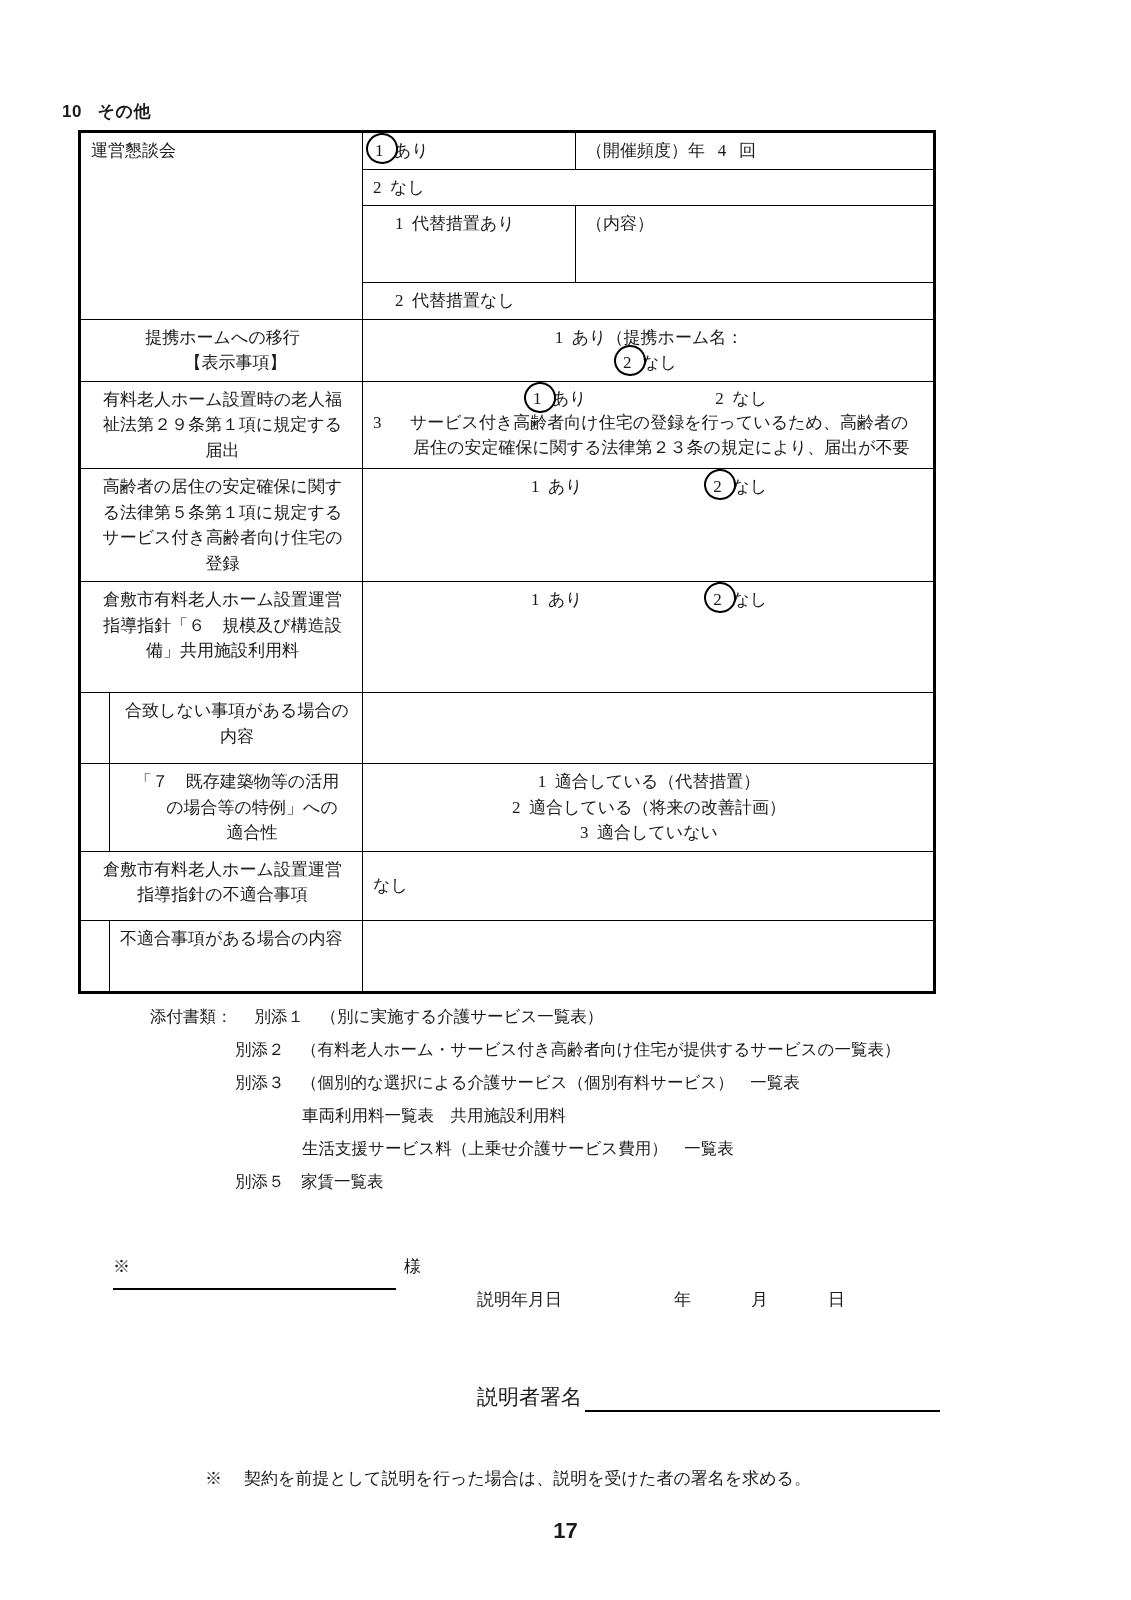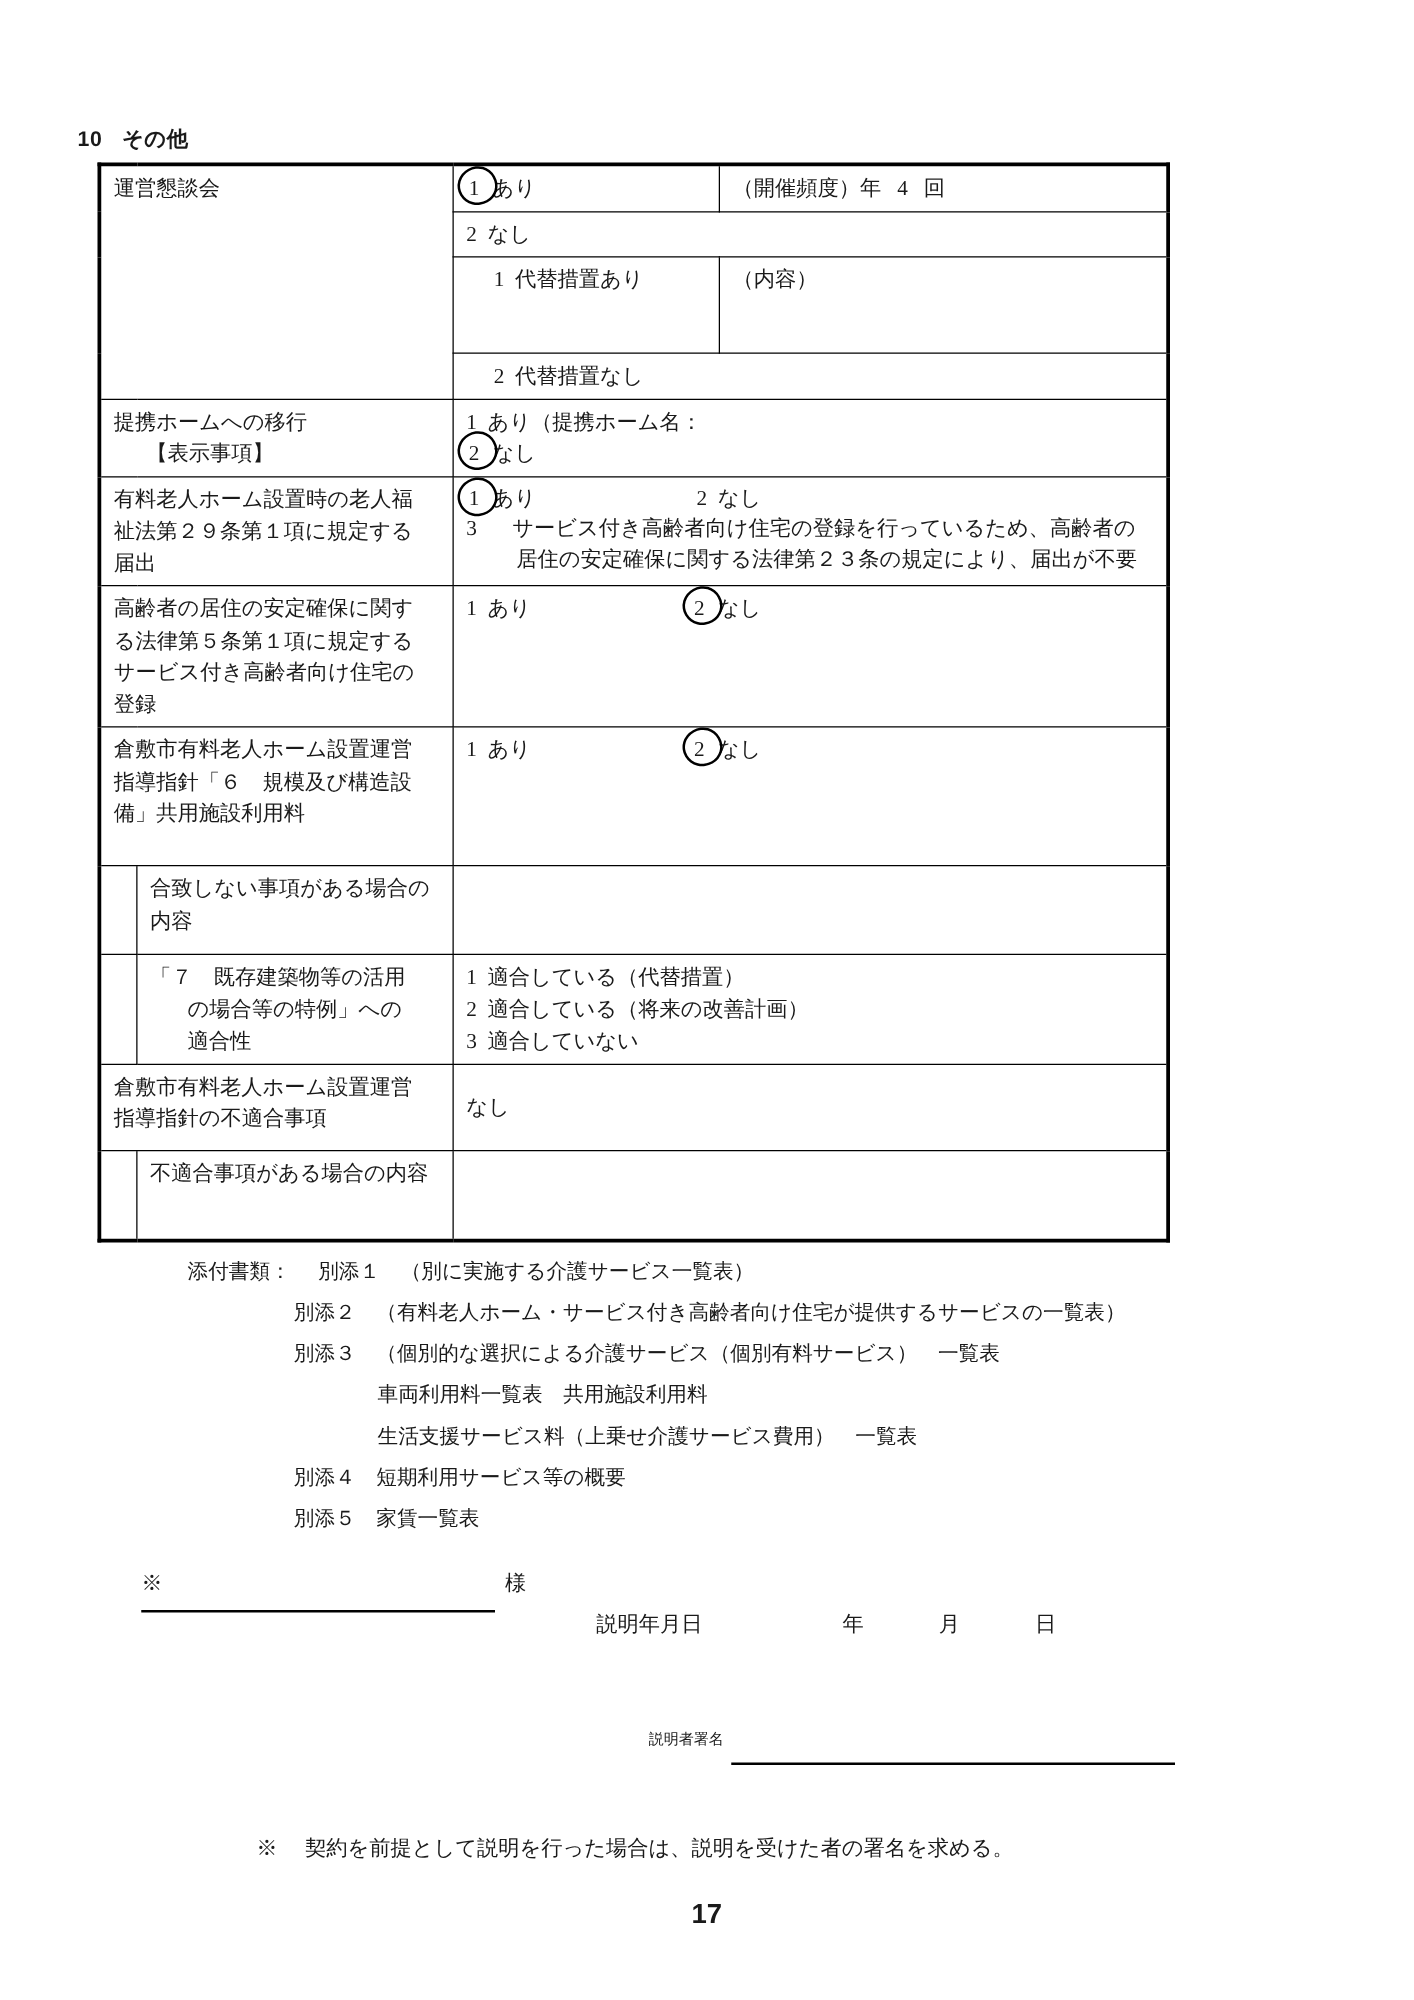--- a/index.html
+++ b/index.html
@@ -58,20 +58,21 @@
   .label-cell { position: relative; }
   .nb-right { border-right: none; }
 
   .indent-1 { padding-left: 32px !important; }
 
   .tight { line-height: 1.45; }
 
   .opt-row {
     display: block;
     white-space: nowrap;
+    text-align: center;
   }
   .opt-gap { display: inline-block; width: 120px; }
 
   
   .circled {
     position: relative;
     display: inline-block;
     padding: 0 2px;
   }
   .circled::after {
@@ -141,22 +142,21 @@
     white-space: nowrap;
   }
   .ed-gap-a { display: inline-block; width: 112px; }
   .ed-gap-b { display: inline-block; width: 60px; }
   .ed-gap-c { display: inline-block; width: 60px; }
 
   .signer-label {
     position: absolute;
     left: 477px;
     top: 1383px;
-    font-size: 12px;
-    margin-left: 42px;
+    font-size: 21px;
   }
   .sig-rule-2 {
     position: absolute;
     left: 585px;
     top: 1410px;
     width: 355px;
     border-bottom: 2px solid #000;
   }
 
   .footnote {
@@ -383,23 +383,20 @@
     </div>
 
     <div class="att-line att-indent-2">
       <span>車両利用料一覧表　共用施設利用料</span>
     </div>
 
     <div class="att-line att-indent-2">
       <span>生活支援サービス料（上乗せ介護サービス費用）　一覧表</span>
     </div>
 
-    <div class="att-line att-indent-1">
-      <span class="att-tag">別添４</span><span>短期利用サービス等の概要</span>
-    </div>
 
     <div class="att-line att-indent-1">
       <span class="att-tag">別添５</span><span>家賃一覧表</span>
     </div>
 
   </div>
 
   <div class="sig-area">
 
     <div class="sig-sama">※</div>

